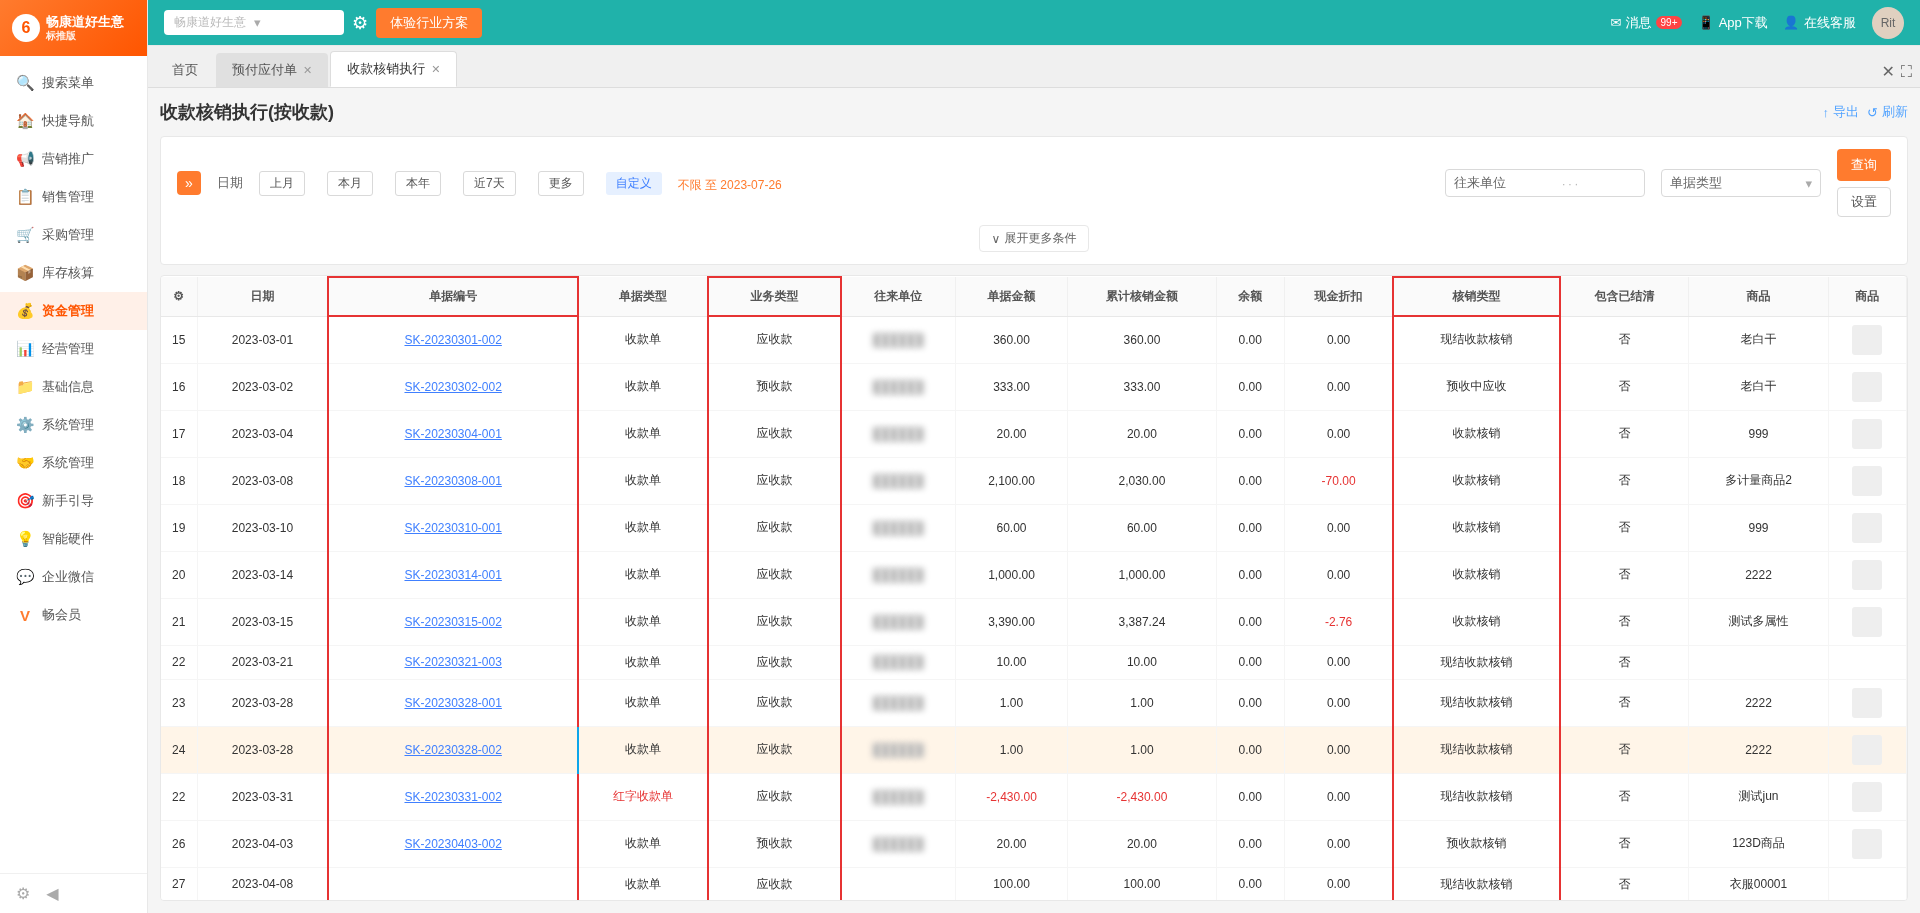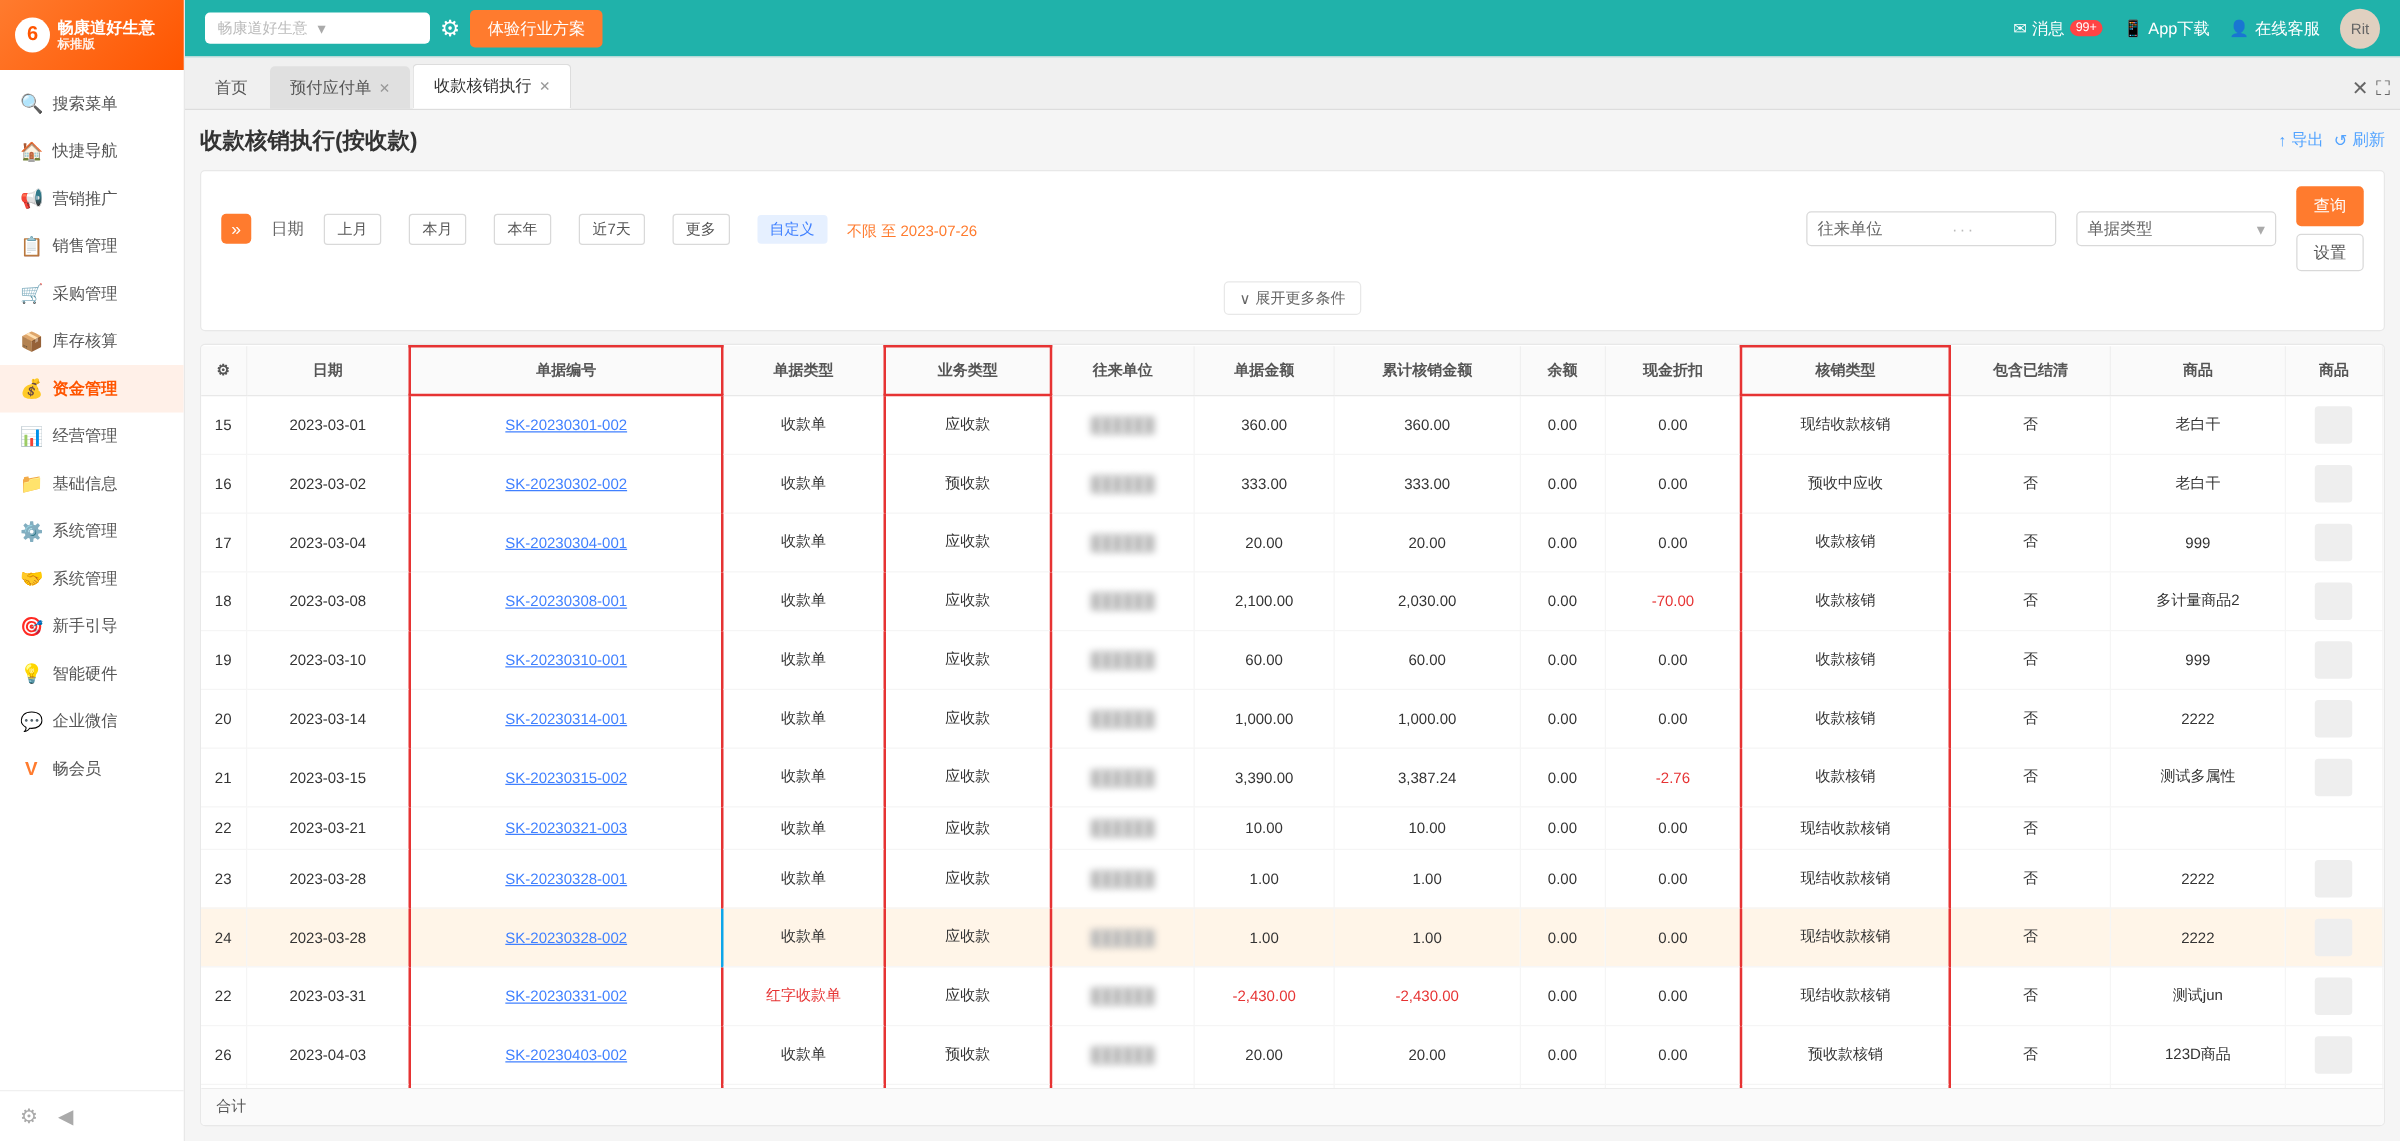--- a/index.html
+++ b/index.html
@@ -739,18 +739,15 @@
     <td>0.00</td>
     <td class="">0.00</td>
     <td style="border-left:2px solid #e63333; border-right:2px solid #e63333;">现结收款核销</td>
     <td>否</td>
     <td>衣服00001</td>
     <td></td>
   </tr>
             </tbody>
         </table>
       </div>
-      <div class="table-footer">
-        <span>合计</span>
-      </div>
     </div>
   </div>
 </div>
 
 </body></html>

